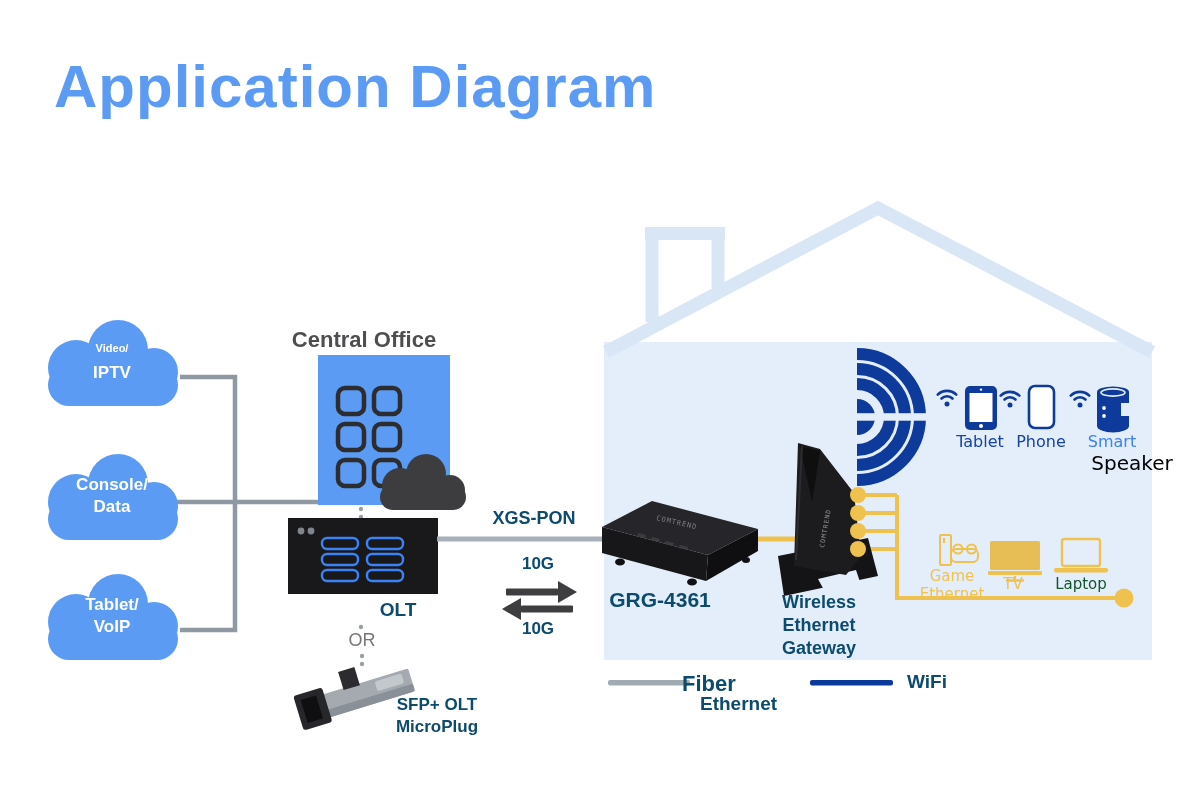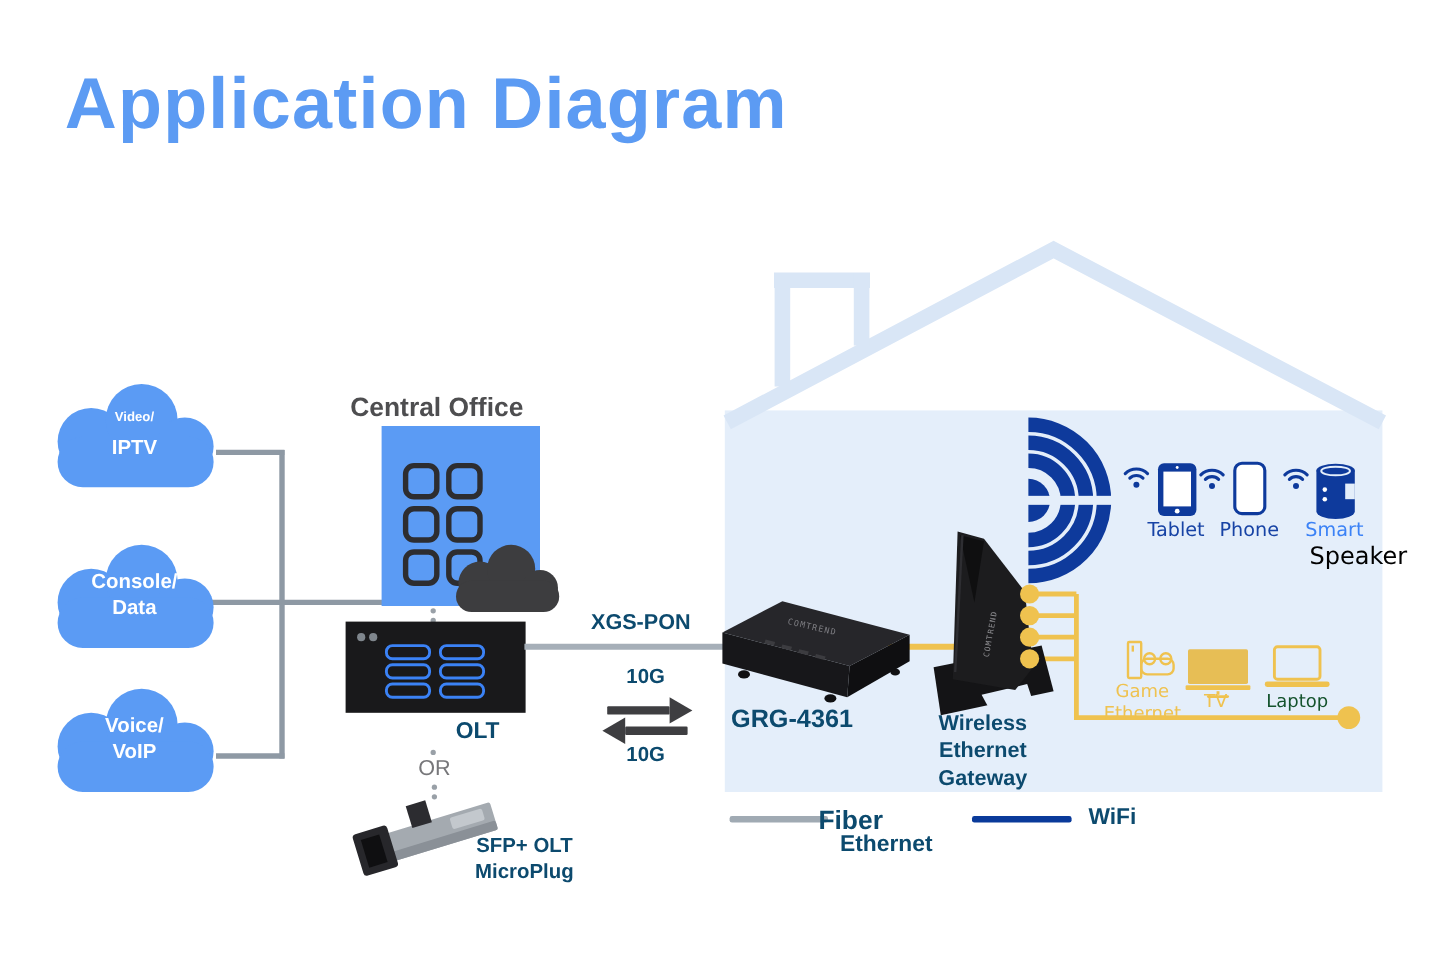--- a/index.html
+++ b/index.html
@@ -218,21 +218,21 @@
   <rect x="608" y="680" width="82" height="5.5" rx="2" fill="#A0AAB3"></rect>
   <rect x="810" y="680" width="83" height="5.5" rx="2" fill="#0A3A9A"></rect>
 </svg>
 
 <div class="title" style="left:54px;top:52px;font-size:60px;">Application Diagram</div>
 
 <div class="lbl" style="left:112px;top:342px;font-size:11px;color:#fff;">Video/</div>
 <div class="lbl" style="left:112px;top:364px;font-size:17px;color:#fff;">IPTV</div>
 <div class="lbl" style="left:112px;top:476px;font-size:17px;color:#fff;">Console/</div>
 <div class="lbl" style="left:112px;top:498px;font-size:17px;color:#fff;">Data</div>
-<div class="lbl" style="left:112px;top:596px;font-size:17px;color:#fff;">Voice/</div>
+<div class="lbl" style="left:112px;top:596px;font-size:17px;color:#fff;">Tablet/</div>
 <div class="lbl" style="left:112px;top:618px;font-size:17px;color:#fff;">VoIP</div>
 
 <div class="lbl" style="left:364px;top:328px;font-size:22px;color:#4E4E50;">Central Office</div>
 
 <div class="lbl" style="left:362px;top:600px;font-size:19px;margin-left:36px;">OLT</div>
 <div class="lbl" style="left:362px;top:631px;font-size:18px;font-weight:400;color:#77777A;">OR</div>
 <div class="lbl" style="left:437px;top:696px;font-size:17px;">SFP+ OLT</div>
 <div class="lbl" style="left:437px;top:718px;font-size:17px;">MicroPlug</div>
 
 <div class="lbl" style="left:534px;top:509px;font-size:18px;">XGS-PON</div>

